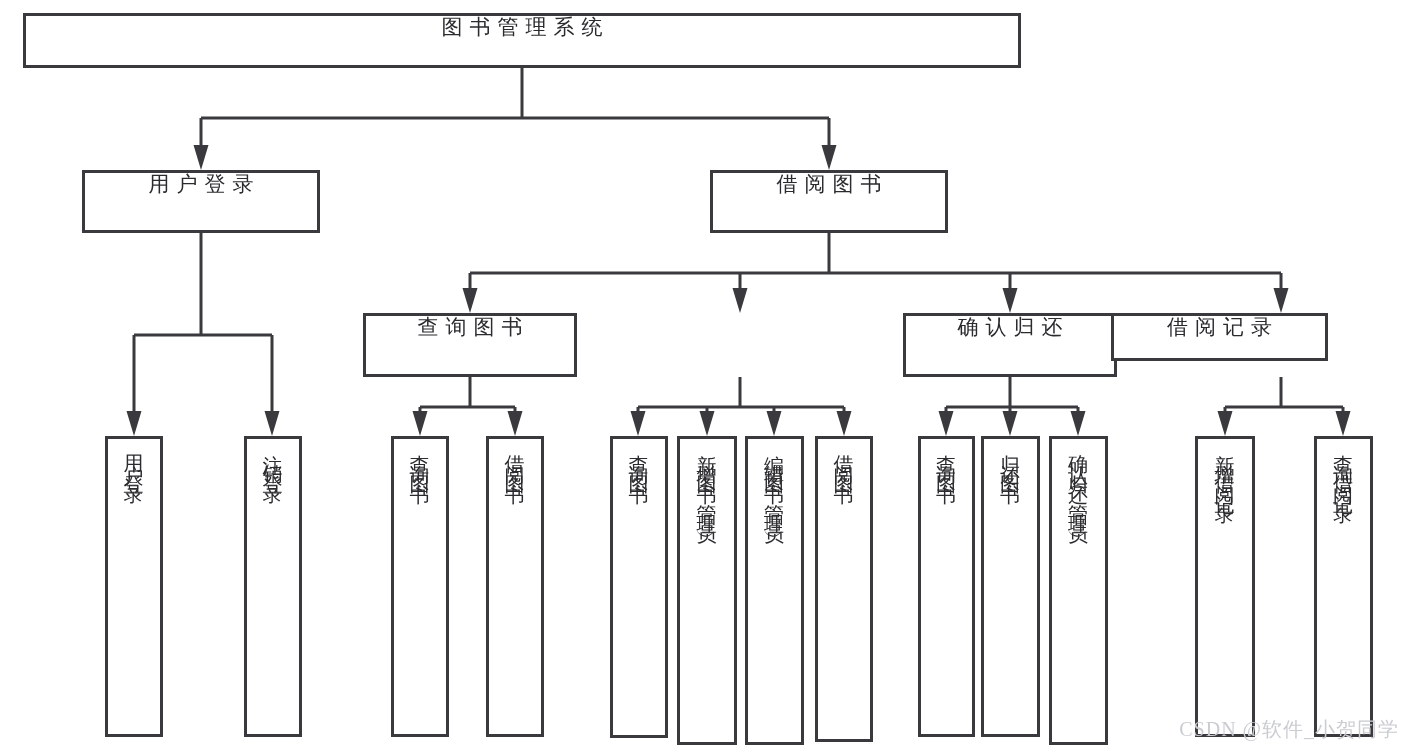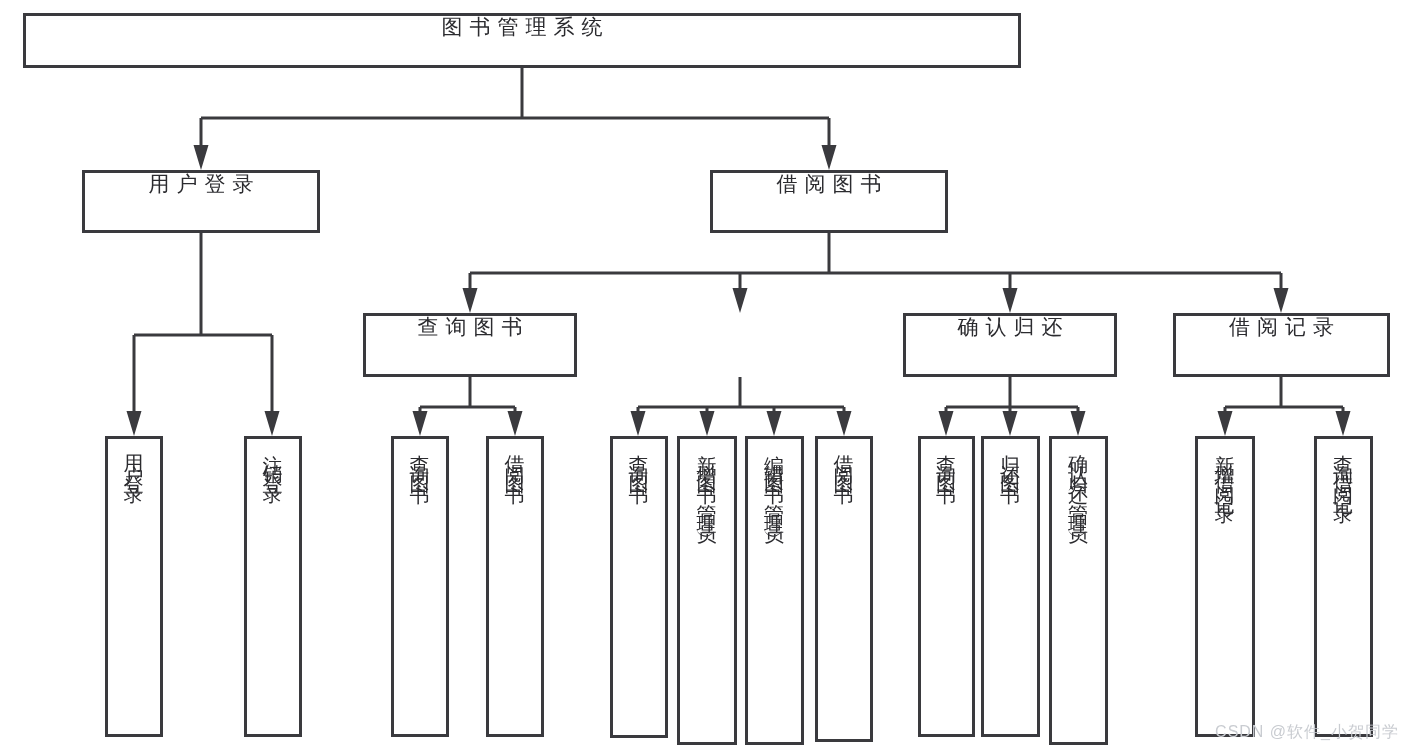--- a/index.html
+++ b/index.html
@@ -39,24 +39,25 @@
     text-orientation:mixed;
     font-size:20px;
     letter-spacing:10px;
     line-height:1;
     white-space:nowrap;
   }
   .watermark{
     position:absolute;
     right:6px;bottom:4px;
     z-index:2;
-    font-size:16px;
+    font-size:20px;
     color:var(--wm);
     letter-spacing:1px;
     white-space:nowrap;
+    font-family:Liberation Serif, serif;
   }
 </style>
 </head>
 <body>
 
 <div class="canvas">
 
   <svg class="connectors" width="1405" height="747" viewBox="0 0 1405 747">
     <path fill="none" stroke="#3a3a3e" stroke-width="3" d="M522 68 V118 M201 118 H829 M201 118 V150 M829 118 V150
              M201 233 V335 M134 335 H272 M134 335 V416 M272 335 V416
@@ -96,21 +97,21 @@
   <div class="node" style="left:710px;top:170px;width:238px;height:63px">
     <span class="label">借阅图书</span>
   </div>
 
   <div class="node" style="left:363px;top:313px;width:214px;height:64px">
     <span class="label">查询图书</span>
   </div>
   <div class="node" style="left:903px;top:313px;width:214px;height:64px">
     <span class="label">确认归还</span>
   </div>
-  <div class="node" style="left:1173px;top:313px;width:217px;height:64px">
+  <div class="node" style="left:1111px;top:313px;width:217px;height:48px">
     <span class="label">借阅记录</span>
   </div>
 
   <div class="node leaf" style="left:105px;top:436px;width:58px;height:301px">
     <span class="vlabel">用户登录</span>
   </div>
   <div class="node leaf" style="left:244px;top:436px;width:58px;height:301px">
     <span class="vlabel">注销登录</span>
   </div>
 

